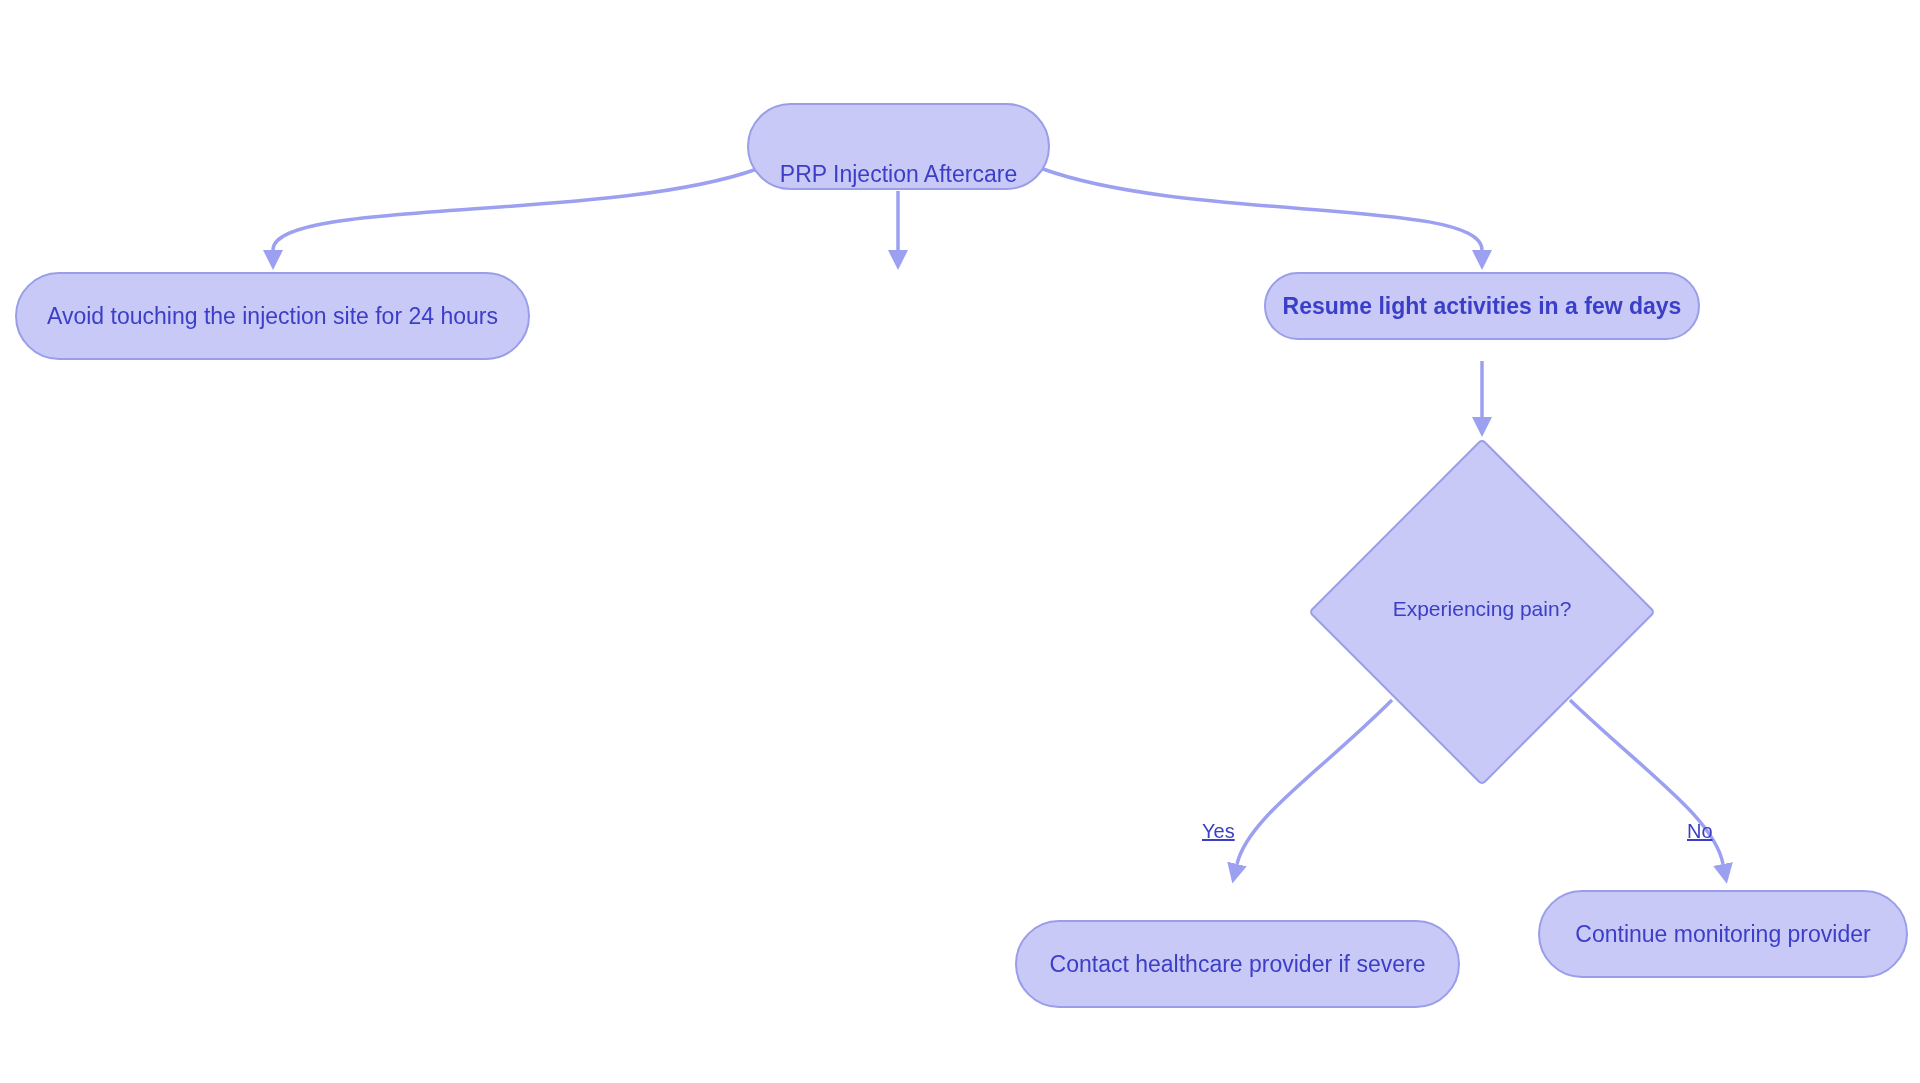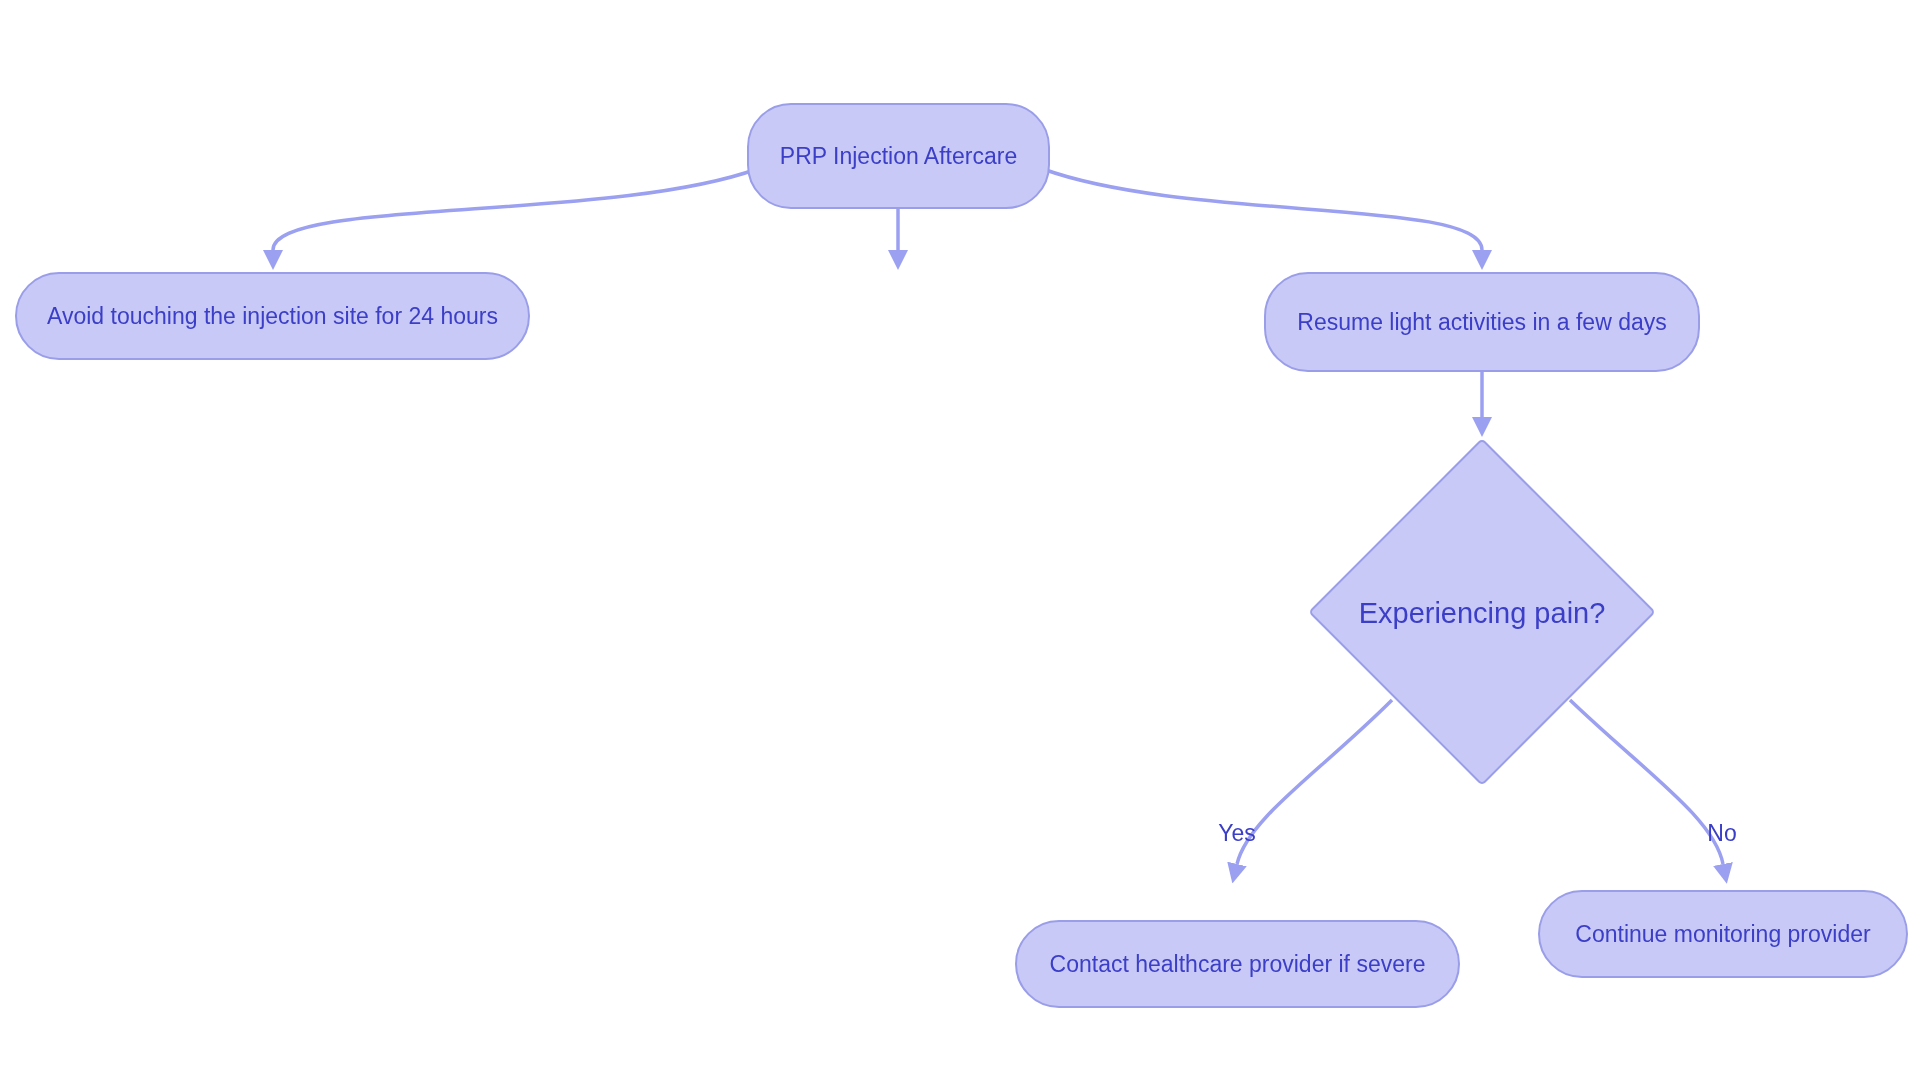--- a/index.html
+++ b/index.html
@@ -58,38 +58,38 @@
     border: 2px solid var(--node-border);
     border-radius: 5px;
     transform: rotate(45deg);
   }
   .diamond-label {
     position: absolute;
     left: 1332px;
     top: 597px;
     width: 300px;
     color: var(--text);
-    font-size: 29px;
+    font-size: 21px;
     text-align: center;
     white-space: nowrap;
   }
   .edge-label {
     position: absolute;
     width: 70px;
     color: var(--text);
-    font-size: 23px;
-    text-align: center;
+    font-size: 20px;
     white-space: nowrap;
+    text-decoration: underline;
   }
   .edge-label.yes { left: 1202px; top: 820px; }
   .edge-label.no  { left: 1687px; top: 820px; }
-  .node.root     { left: 747px;  top: 103px; width: 303px; height: 106px; }
+  .node.root     { left: 747px;  top: 103px; width: 303px; height: 87px; align-items: flex-end; }
   .node.step-1   { left: 15px;   top: 272px; width: 515px; height: 88px; }
   .node.step-2   { left: 611px;  top: 272px; width: 574px; height: 88px; }
-  .node.step-3   { left: 1264px; top: 272px; width: 436px; height: 100px; }
+  .node.step-3   { left: 1264px; top: 272px; width: 436px; height: 68px; font-weight: bold; }
   .node.branch-1 { left: 1015px; top: 890px; width: 445px; height: 88px; margin-top: 30px; }
   .node.branch-2 { left: 1538px; top: 890px; width: 370px; height: 88px; }
 </style>
 </head>
 <body>
 
 <div class="canvas">
 
   <svg class="edges" viewBox="0 0 1920 1083">
     <defs>

